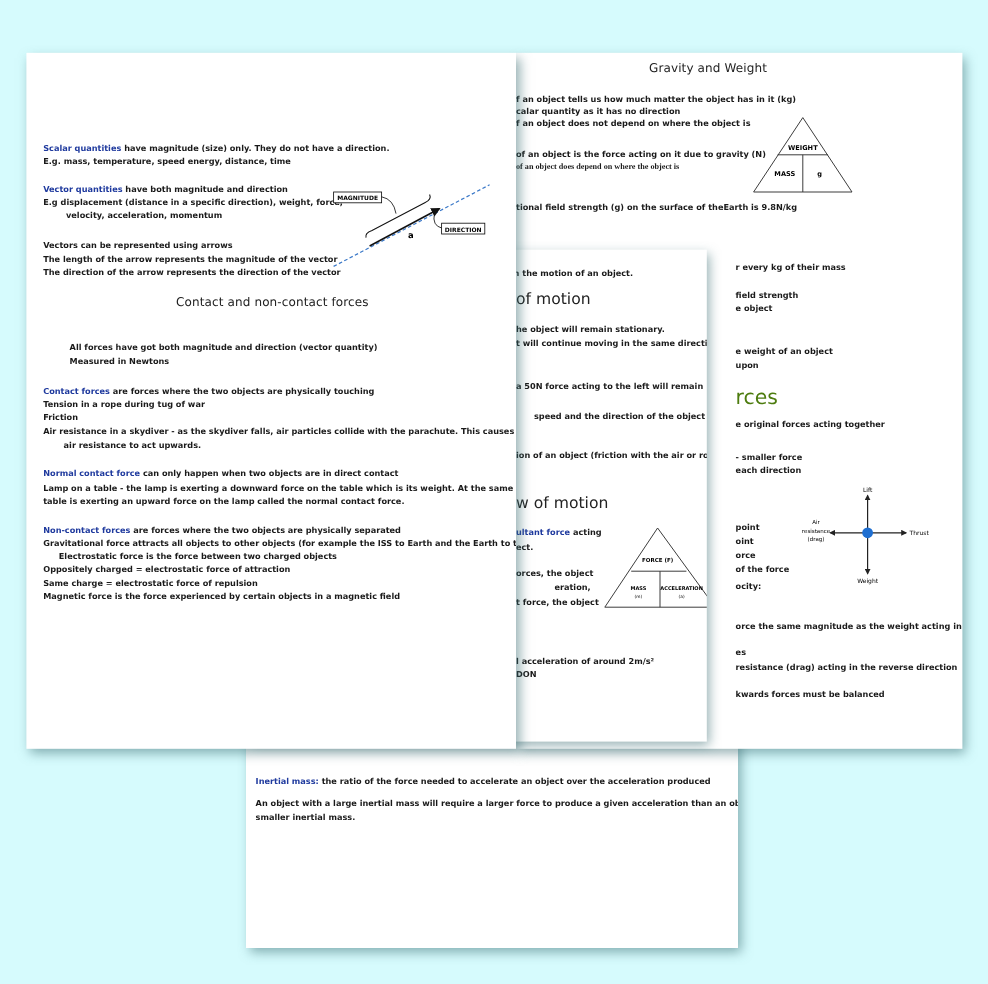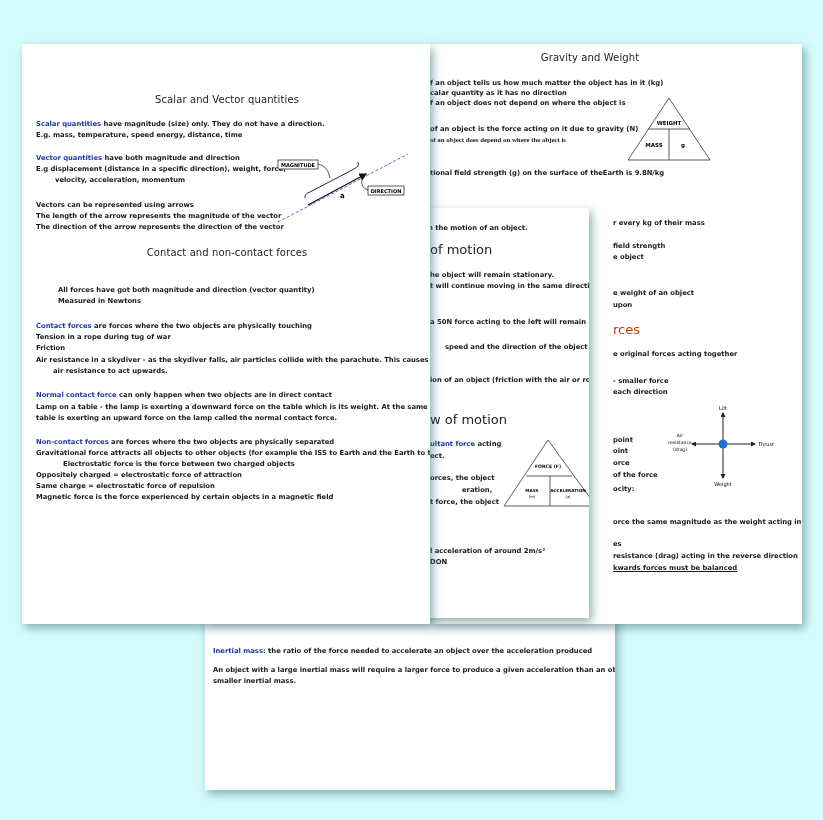--- a/index.html
+++ b/index.html
@@ -42,33 +42,33 @@
   <div class="t" style="left:0px; top:45px;">calar quantity as it has no direction</div>
   <div class="t" style="left:0px; top:55px;">f an object does not depend on where the object is</div>
   <div class="t" style="left:0px; top:81px;">of an object is the force acting on it due to gravity (N)</div>
   <div class="t" style="left:0px; top:91px;font-family:Liberation Serif, serif;">of an object does depend on where the object is</div>
   <div class="t" style="left:0px; top:125px;">tional field strength (g) on the surface of theEarth is 9.8N/kg</div>
   <div class="t" style="left:183px; top:175px;">r every kg of their mass</div>
   <div class="t" style="left:183px; top:198px;">field strength</div>
   <div class="t" style="left:183px; top:209px;">e object</div>
   <div class="t" style="left:183px; top:245px;">e weight of an object</div>
   <div class="t" style="left:183px; top:257px;">upon</div>
-  <div style="position:absolute; left:183px; top:278px; font-size:13px; color:#c2410c;">rces</div>
+  <div style="position:absolute; left:183px; top:278px; font-size:17px; color:#4d7c0f;">rces</div>
   <div class="t" style="left:183px; top:306px;">e original forces acting together</div>
   <div class="t" style="left:183px; top:333px;">- smaller force</div>
   <div class="t" style="left:183px; top:344px;">each direction</div>
   <div class="t" style="left:183px; top:392px;">point</div>
   <div class="t" style="left:183px; top:403px;">oint</div>
   <div class="t" style="left:183px; top:415px;">orce</div>
   <div class="t" style="left:183px; top:427px;">of the force</div>
   <div class="t" style="left:183px; top:441px;">ocity:</div>
   <div class="t" style="left:183px; top:474px;">orce the same magnitude as the weight acting in</div>
   <div class="t" style="left:183px; top:496px;">es</div>
   <div class="t" style="left:183px; top:508px;">resistance (drag) acting in the reverse direction</div>
-  <div class="t" style="left:183px; top:520px;text-decoration:underline;">kwards forces must be balanced</div>
+  <div class="t" style="left:183px; top:531px;">kwards forces must be balanced</div>
 
   <svg style="position:absolute; left:196px; top:52px;" width="86" height="66" viewBox="0 0 86 66">
     <polygon points="43,2 84,64 2,64" fill="none" stroke="#333" stroke-width="0.8"></polygon>
     <line x1="22" y1="33" x2="64" y2="33" stroke="#333" stroke-width="0.8"></line>
     <line x1="43" y1="33" x2="43" y2="64" stroke="#333" stroke-width="0.8"></line>
     <text x="43" y="29" font-size="5.5" text-anchor="middle" font-weight="bold">WEIGHT</text>
     <text x="28" y="51" font-size="5.5" text-anchor="middle" font-weight="bold">MASS</text>
     <text x="57" y="51" font-size="5.5" text-anchor="middle" font-weight="bold">g</text>
   </svg>
 
@@ -117,21 +117,20 @@
     <line x1="48" y1="38" x2="48" y2="68" stroke="#333" stroke-width="0.8"></line>
     <text x="46" y="30" font-size="4.6" text-anchor="middle" font-weight="bold">FORCE (F)</text>
     <text x="30" y="54" font-size="4.2" text-anchor="middle" font-weight="bold">MASS</text>
     <text x="30" y="60" font-size="3.6" text-anchor="middle">(m)</text>
     <text x="66" y="54" font-size="4.2" text-anchor="middle" font-weight="bold">ACCELERATION</text>
     <text x="66" y="60" font-size="3.6" text-anchor="middle">(a)</text>
   </svg>
 </div>
 
 <div class="page" style="left:22px; top:44px; width:408px; height:580px;">
-  <div class="title" style="position:absolute; left:60px; top:50px; width:290px;">Scalar and Vector quantities</div>
 
   <div class="t" style="left:14px; top:76px;">
     <span class="kw">Scalar quantities</span><span> have magnitude (size) only. They do not have a direction.</span>
   </div>
   <div class="t" style="left:14px; top:87px;">E.g. mass, temperature, speed energy, distance, time</div>
 
   <div class="t" style="left:14px; top:110px;">
     <span class="kw">Vector quantities</span><span> have both magnitude and direction</span>
   </div>
   <div class="t" style="left:14px; top:121px;">E.g displacement (distance in a specific direction), weight, force,</div>
@@ -175,17 +174,17 @@
   <div class="t" style="left:14px; top:347px;">
     <span class="kw">Normal contact force</span><span> can only happen when two objects are in direct contact</span>
   </div>
   <div class="t" style="left:14px; top:359px;">Lamp on a table -  the lamp is exerting a downward force on the table which is its weight. At the same time, the</div>
   <div class="t" style="left:14px; top:370px;">table is exerting an upward force on the lamp called the normal contact force.</div>
 
   <div class="t" style="left:14px; top:394px;">
     <span class="kw">Non-contact forces</span><span> are forces where the two objects are physically separated</span>
   </div>
   <div class="t" style="left:14px; top:405px;">Gravitational force attracts all objects to other objects (for example the ISS to Earth and the Earth to the ISS)</div>
-  <div class="t" style="left:28px; top:416px;padding-left:13px;">Electrostatic force is the force between two charged objects</div>
+  <div class="t" style="left:14px; top:416px;padding-left:13px;">Electrostatic force is the force between two charged objects</div>
   <div class="t" style="left:14px; top:427px;">Oppositely charged = electrostatic force of attraction</div>
   <div class="t" style="left:14px; top:438px;">Same charge = electrostatic force of repulsion</div>
   <div class="t" style="left:14px; top:449px;">Magnetic force is the force experienced by certain objects in a magnetic field</div>
 </div>
 
 </body></html>

